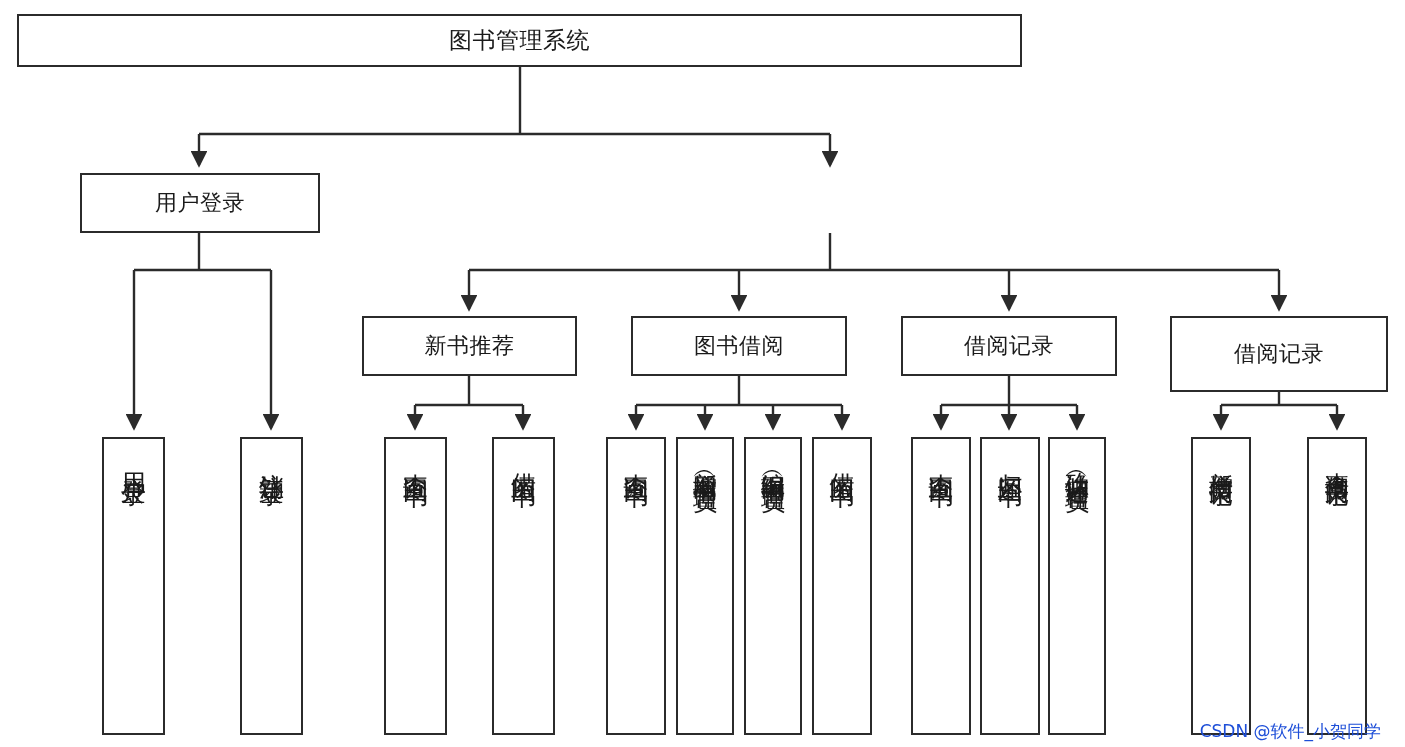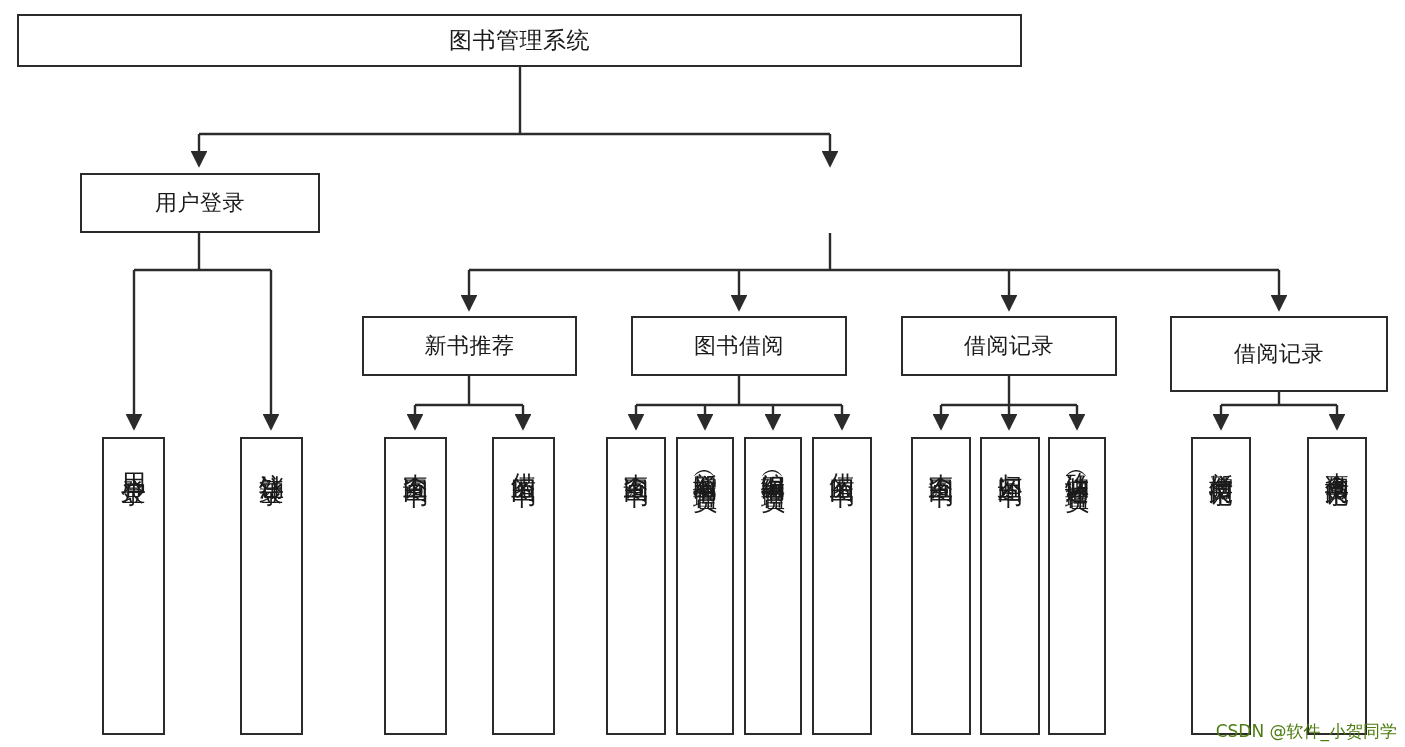--- a/index.html
+++ b/index.html
@@ -64,24 +64,24 @@
     letter-spacing: 3.5px;
     white-space: nowrap;
     height: auto;
   }
   .node.vert.narrow .label {
     font-size: 24px;
     letter-spacing: 2.5px;
   }
   #watermark {
     position: absolute;
-    right: 8px;
+    right: 24px;
     bottom: 4px;
     font-size: 17px;
-    color: #4d7c0f;
+    color: #1d4ed8;
     white-space: nowrap;
     font-family: "DejaVu Sans", "Liberation Sans", sans-serif;
   }
 </style>
 </head>
 <body>
 
 <div id="canvas">
 
   <svg id="edges" viewBox="0 0 1405 747" xmlns="http://www.w3.org/2000/svg">

